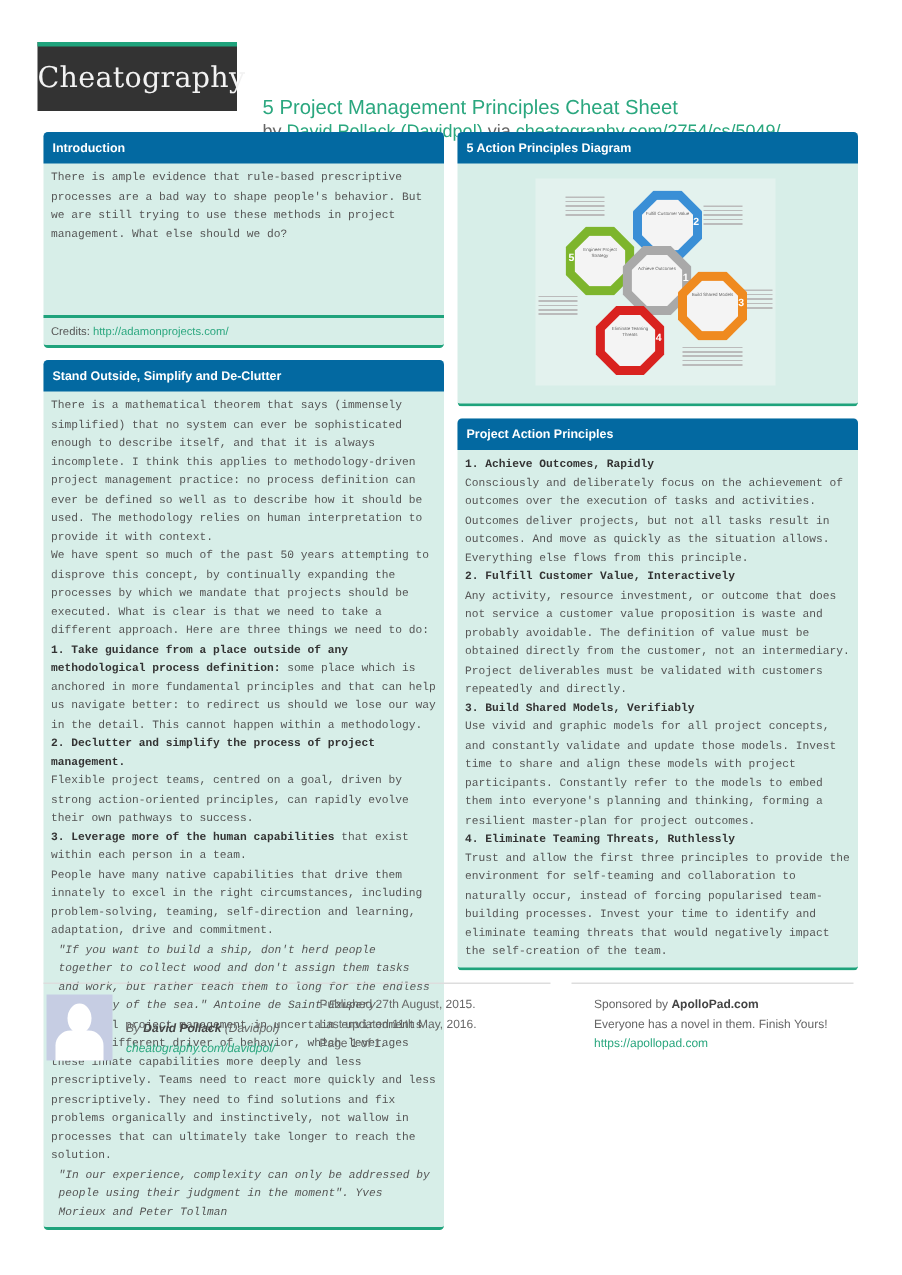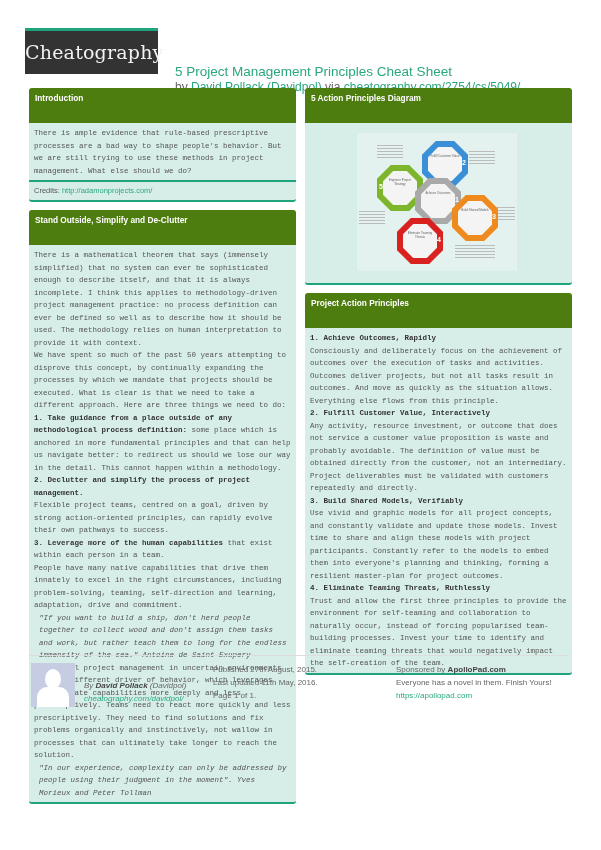--- a/index.html
+++ b/index.html
@@ -19,27 +19,27 @@
     .title { color: #2ba77f; font-size: 13.5px; line-height: 16px; margin-top: 28px; }
     .byline { font-size: 12px; color: #666; line-height: 15px; }
     .byline a { color: #2ba77f; text-decoration: none; }
 
     .col { position: absolute; top: 88px; width: 267px; }
     .col-left { left: 29px; }
     .col-right { left: 305px; }
 
     .box { background: #d7eee8; border-radius: 3px; margin-bottom: 8px; border-bottom: 2px solid #1fa37c; }
     .box-head {
-      background: #4d7c0f; color: #fff; font-weight: bold; font-size: 8.3px;
-      padding: 0 6px; height: 35px; line-height: 21px; border-radius: 3px 3px 0 0;
+      background: #0369a1; color: #fff; font-weight: bold; font-size: 8.3px;
+      padding: 0 6px; height: 21px; line-height: 21px; border-radius: 3px 3px 0 0;
     }
     .box-body { padding: 4px 5px 3px 5px; font-size: 7.5px; line-height: 12.5px; color: #555; font-family: Liberation Mono, monospace; }
     .box-body b { color: #333; }
     .box-body i { font-style: italic; }
-    .credits { border-top: 2px solid #1fa37c; padding: 3px 5px 3px 5px; font-size: 7.5px; line-height: 12px; color: #555; }
+    .credits { border-top: 2px solid #1fa37c; padding: 3px 5px 3px 5px; font-size: 7.5px; line-height: 12px; color: #555; margin-top: 44px; }
     .credits a { color: #2ba77f; text-decoration: none; }
     .indent-q { padding-left: 5px; }
 
     .diagram-wrap { height: 160px; position: relative; }
     .diagram { position: absolute; left: 52px; top: 10px; width: 160px; height: 138px; background: #e3f2ee; }
     .oct {
       position: absolute; width: 46px; height: 46px;
       clip-path: polygon(30% 0, 70% 0, 100% 30%, 100% 70%, 70% 100%, 30% 100%, 0 70%, 0 30%);
     }
     .oct-inner {

